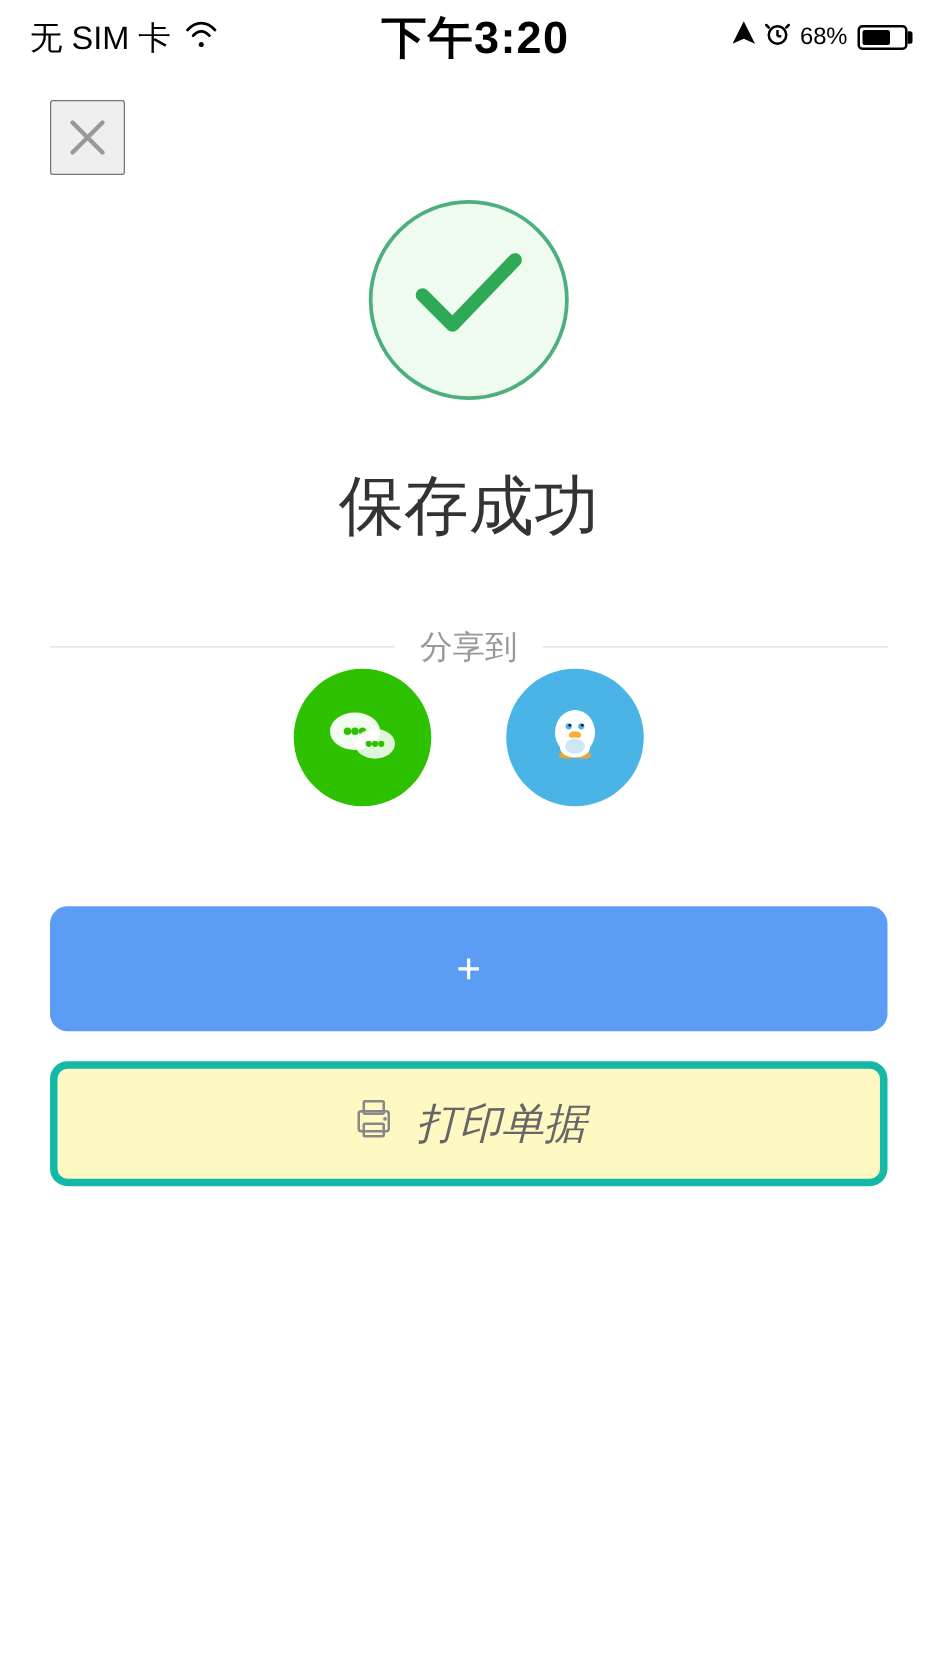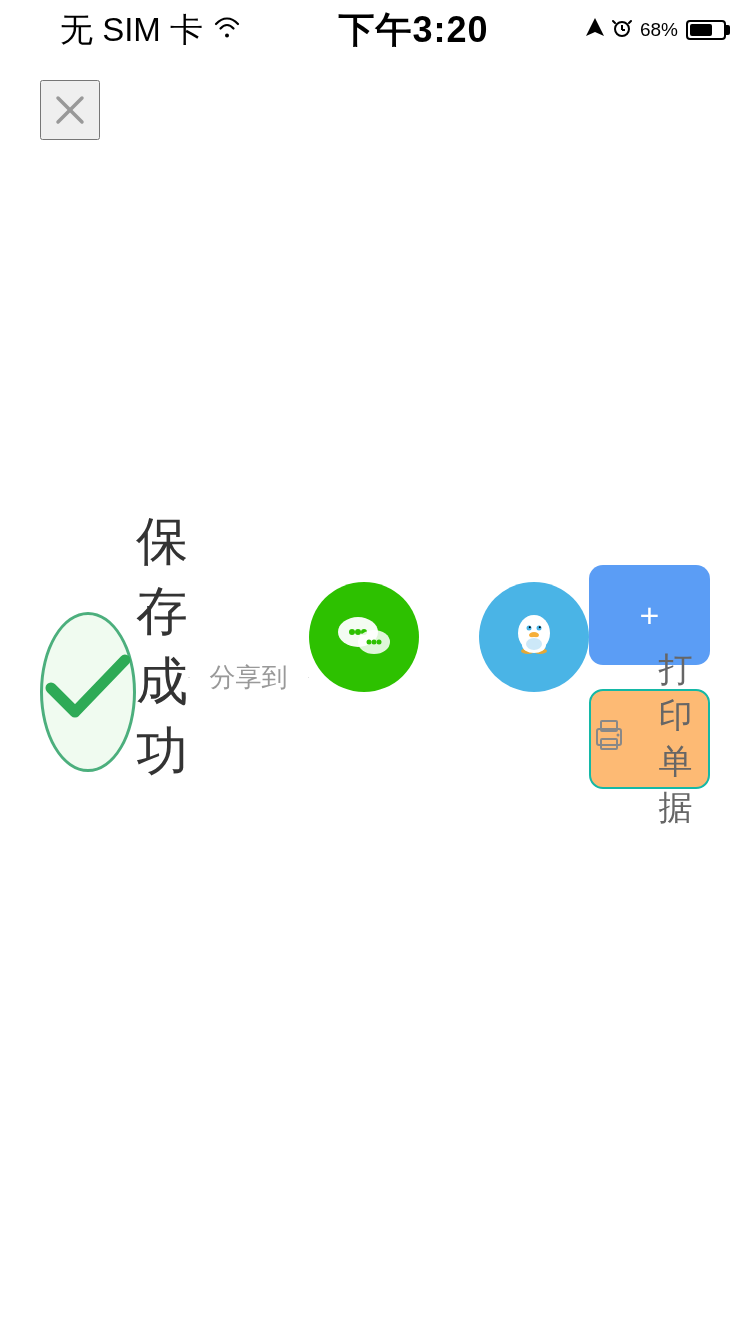--- a/index.html
+++ b/index.html
@@ -23,24 +23,23 @@
       align-items: center;
       justify-content: space-between;
       padding: 0 24px;
       flex-shrink: 0;
     }
 
     .status-left {
       display: flex;
       align-items: center;
       gap: 10px;
-      font-size: 33px;
+      font-size: 26px;
       color: #000;
       font-weight: 500;
-      margin-left: 36px;
     }
 
     .wifi-icon {
       font-size: 24px;
     }
 
     .status-center {
       font-size: 36px;
       font-weight: 600;
       color: #000;
@@ -88,20 +87,21 @@
       height: 100%;
       width: 68%;
       background: #000;
       border-radius: 2px;
     }
 
     
     .main-content {
       flex: 1;
       display: flex;
+      flex-direction: column;
       align-items: center;
       padding: 20px 40px 60px;
       position: relative;
     }
 
     
     .close-button {
       position: absolute;
       top: 20px;
       left: 40px;
@@ -217,23 +217,24 @@
       outline: none;
       text-decoration: none;
     }
 
     .btn-primary {
       background: #5b9df5;
       color: #ffffff;
     }
 
     .btn-secondary {
-      background: #fdba74;
+      background: #fef9c3;
       color: #666666;
-      border: 2px solid #14b8a6;
+      border: 6px solid #14b8a6;
+      font-style: italic;
     }
 
     .btn-icon {
       font-size: 34px;
     }
   </style>
 </head>
 <body>
 
 <div class="status-bar">

